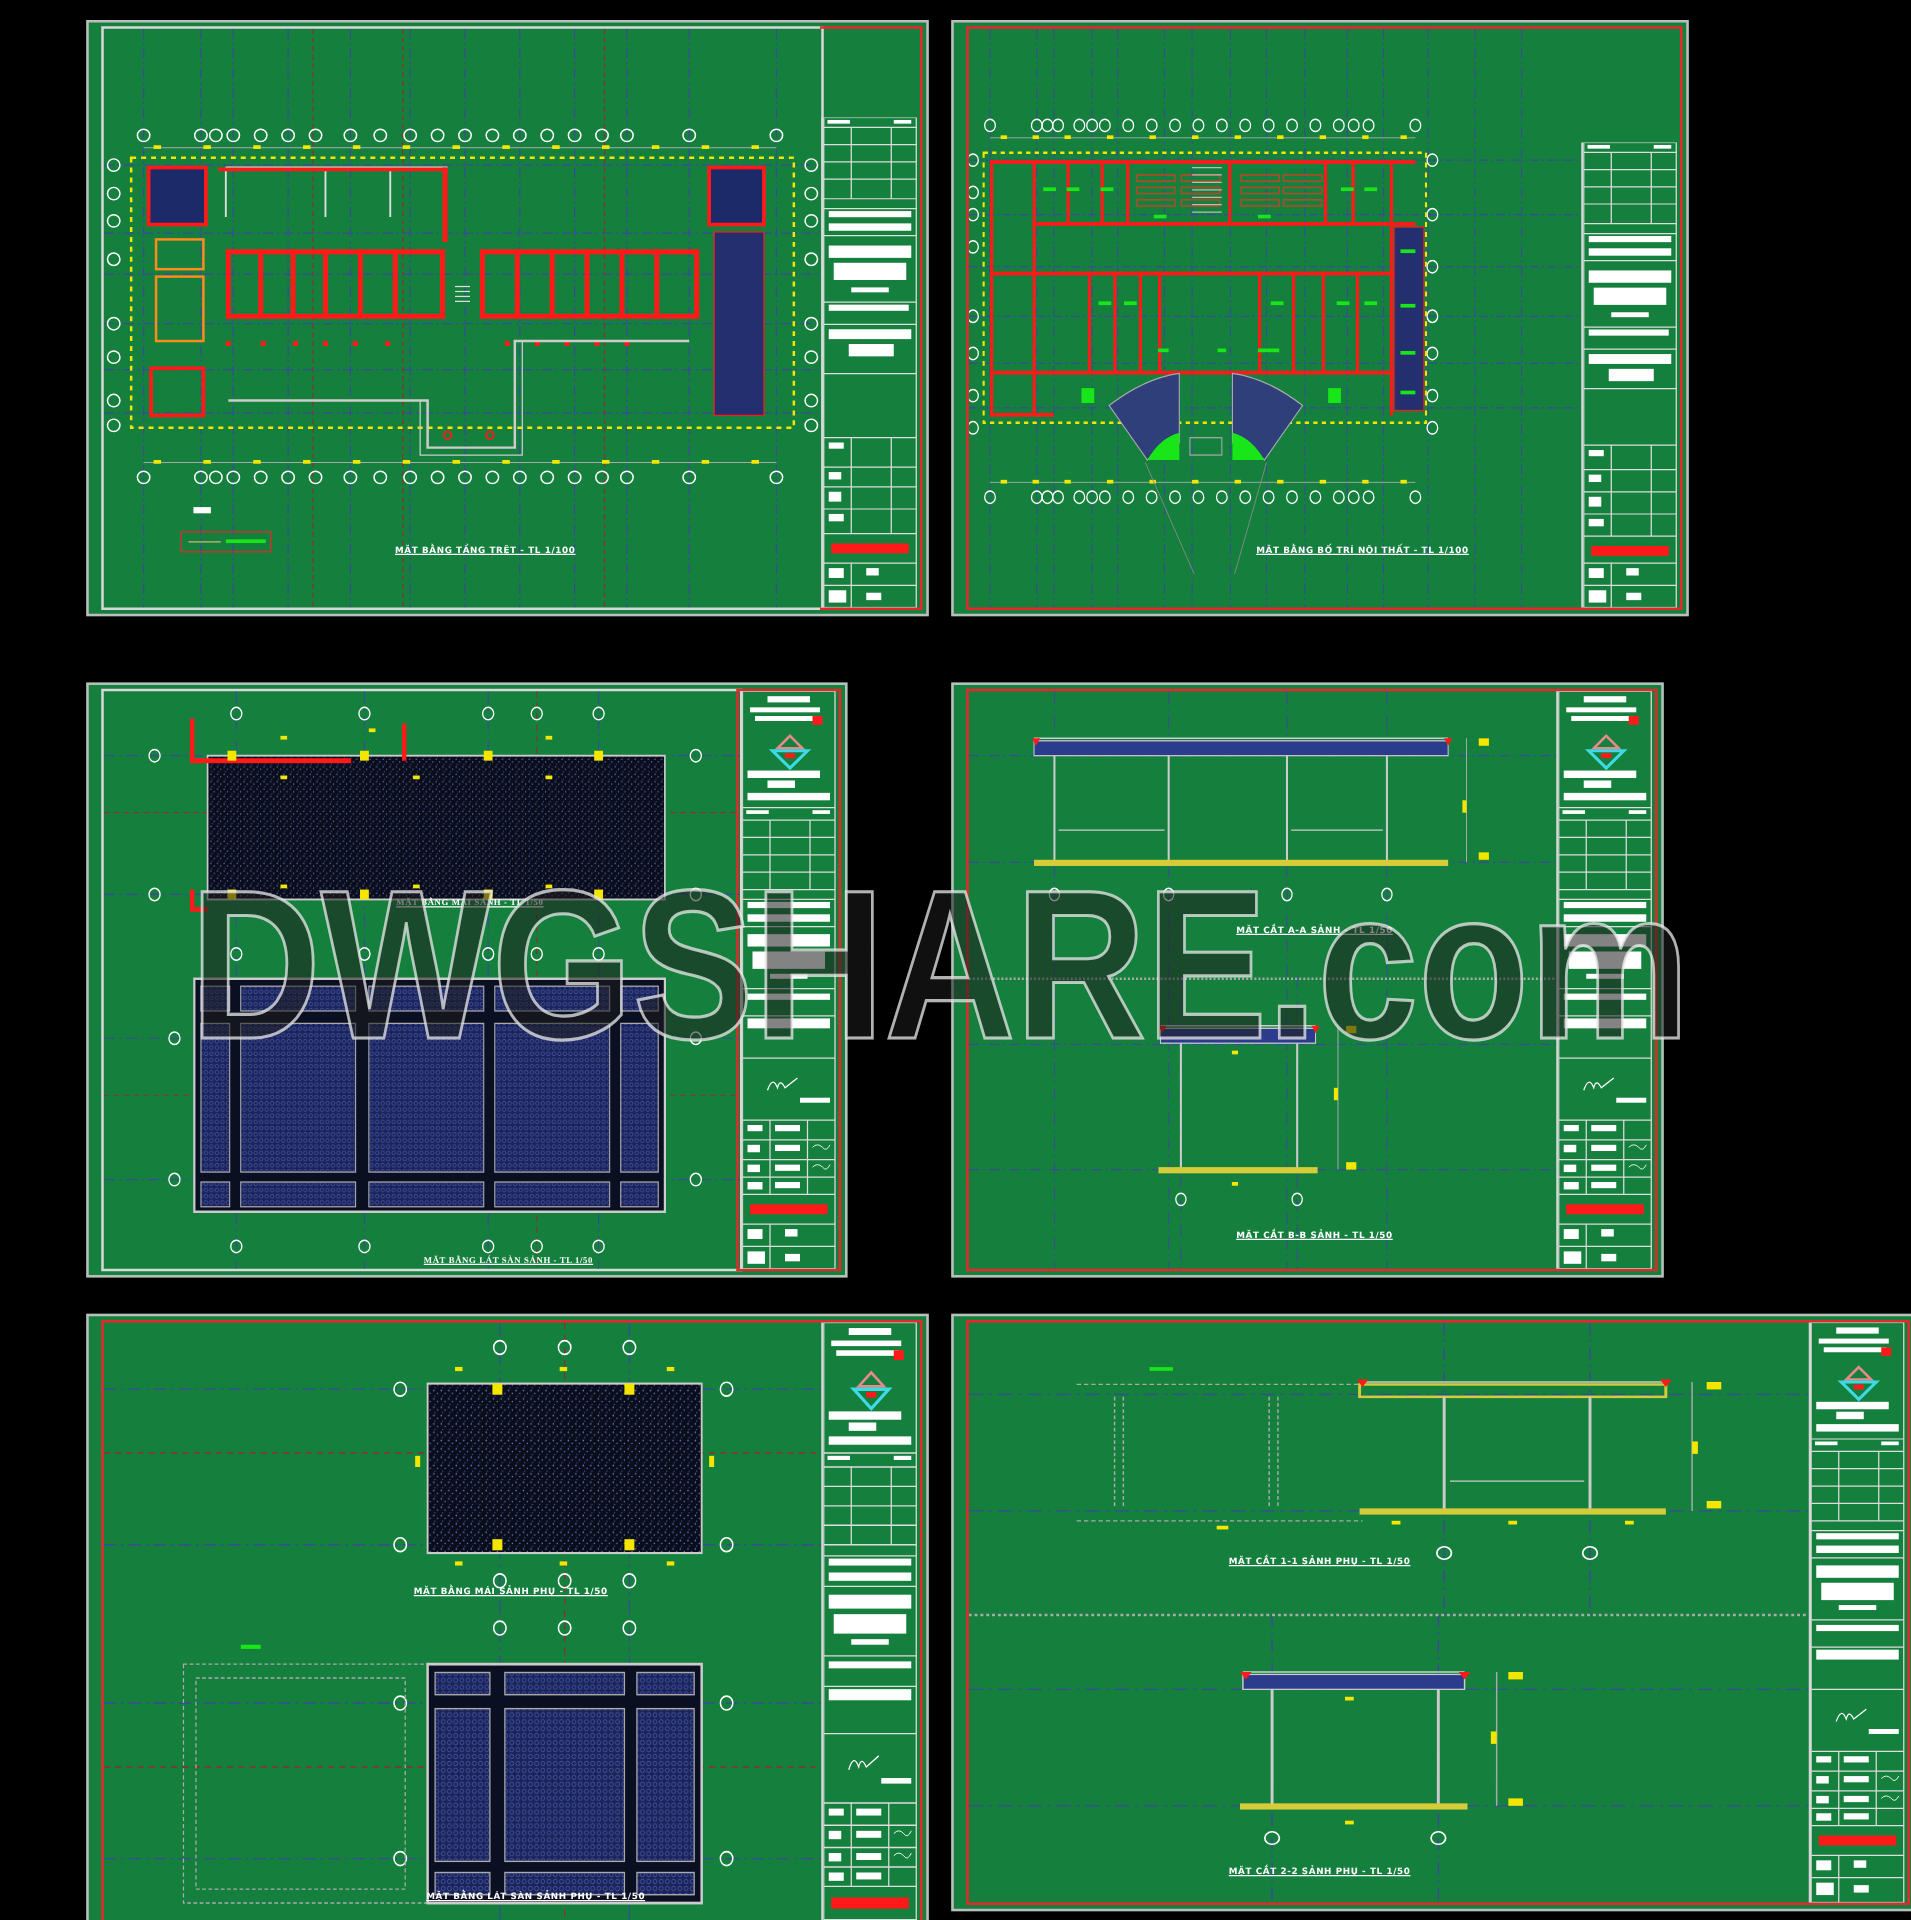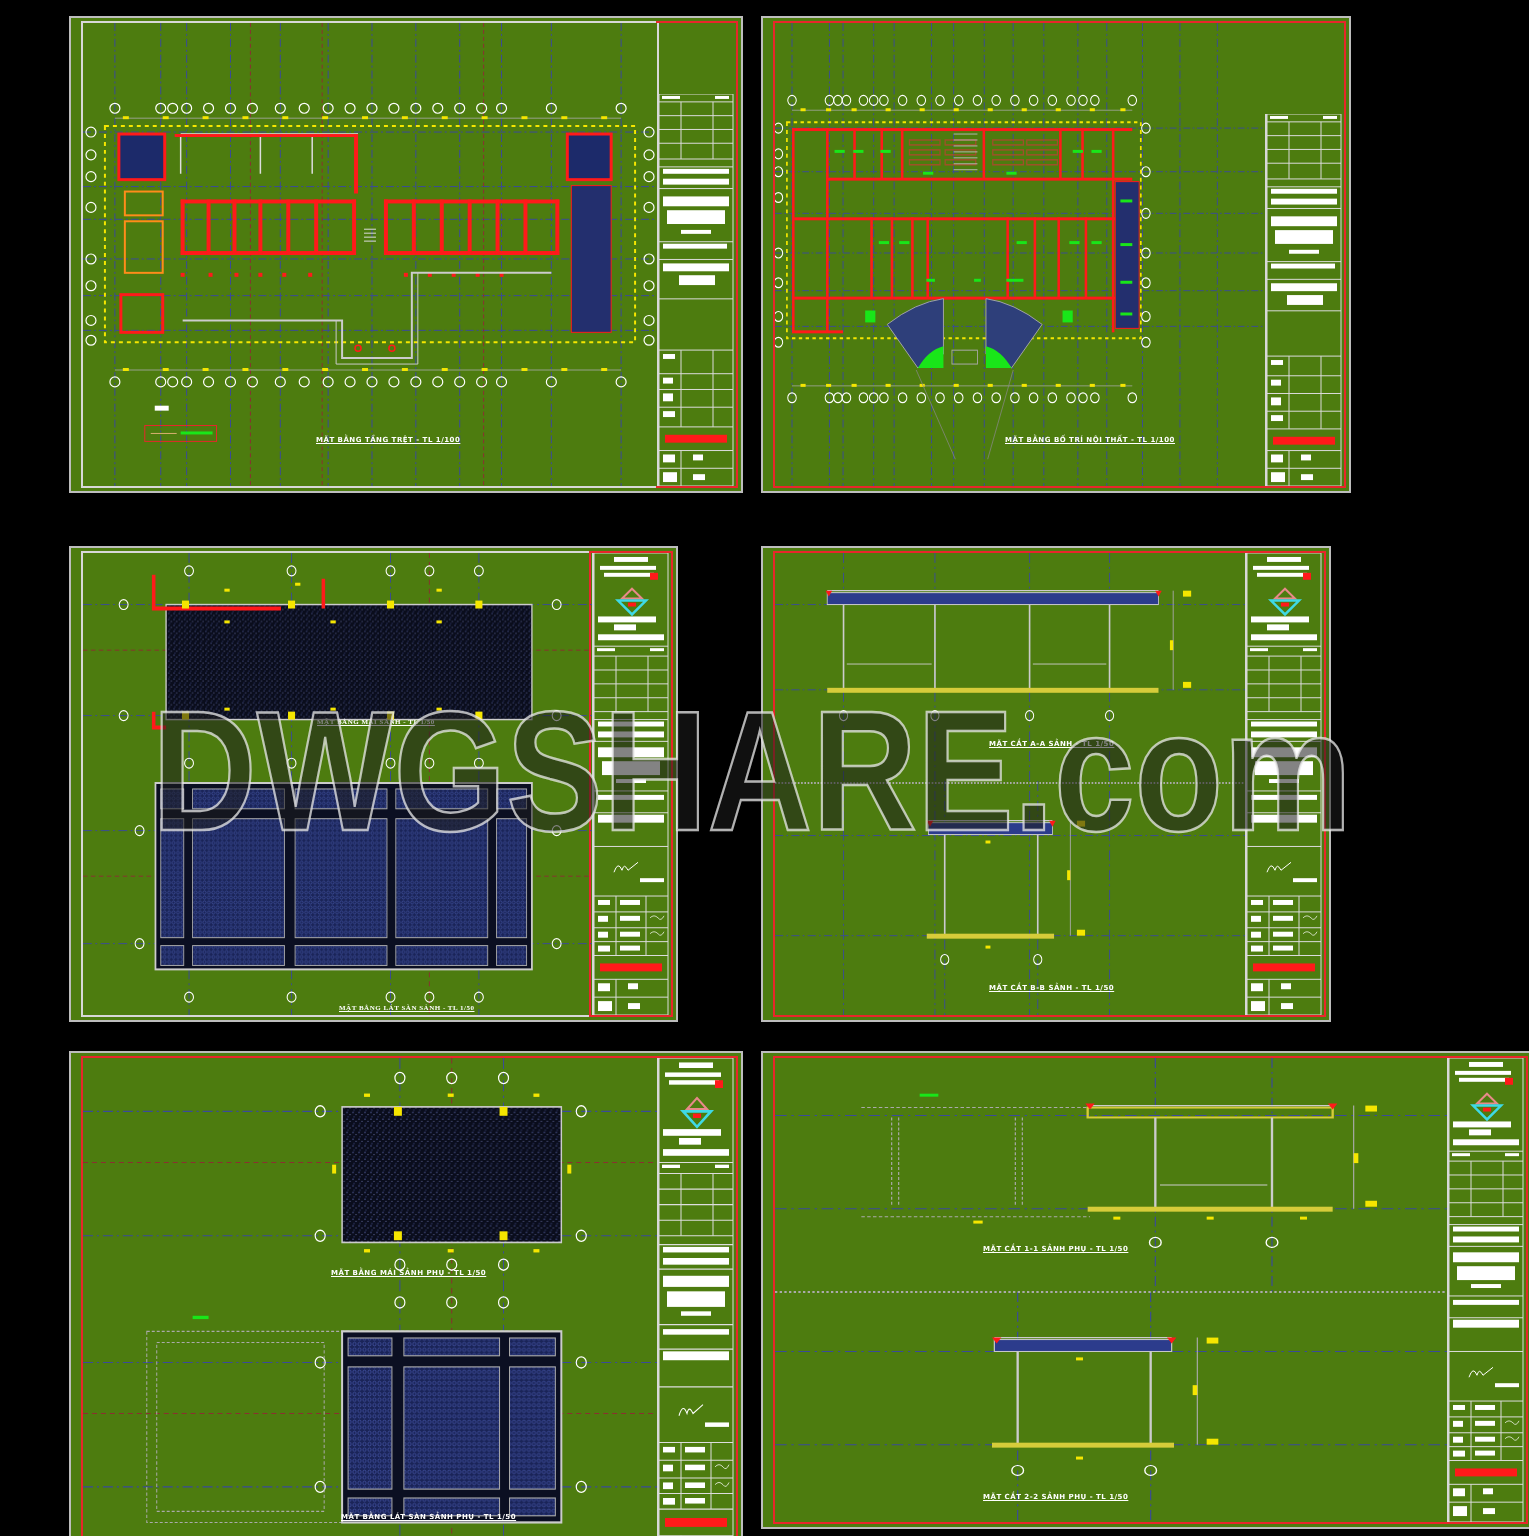--- a/index.html
+++ b/index.html
@@ -1,17 +1,17 @@
 <!DOCTYPE html>
 <html><head>
 <meta charset="utf-8">
 <style>
   html,body{margin:0;padding:0;background:#000;}
   body{width:1529px;height:1536px;position:relative;overflow:hidden;font-family:"DejaVu Sans",sans-serif;}
-  .sheet{position:absolute;border:2px solid #bdbdbd;background:#4d7c0f;box-sizing:border-box;}
+  .sheet{position:absolute;border:2px solid #bdbdbd;background:#15803d;box-sizing:border-box;}
   .sheet .inner{position:absolute;left:10px;top:3px;right:3px;bottom:3px;border:2px solid #e8262b;}
   .sheet.left-frame .inner{border-color:#d8d8d8;}
   .sheet.left-frame .inner-red{position:absolute;right:3px;top:3px;bottom:3px;width:80px;border:2px solid #e8262b;border-left:none;}
   .drawing{position:absolute;left:12px;top:5px;bottom:5px;right:84px;overflow:hidden;}
   .drawing svg{width:100%;height:100%;display:block;}
   .tblock{position:absolute;top:5px;bottom:5px;right:6px;width:76px;border-left:2px solid #d8d8d8;}
   .tblock svg{width:100%;height:100%;display:block;}
   .watermark{position:absolute;left:152px;top:690px;width:1230px;height:160px;pointer-events:none;}
   .watermark svg{width:100%;height:100%;}
   .sheet-title{position:absolute;color:#fff;font-size:7px;text-decoration:underline;font-weight:bold;white-space:nowrap;letter-spacing:0.5px;}

